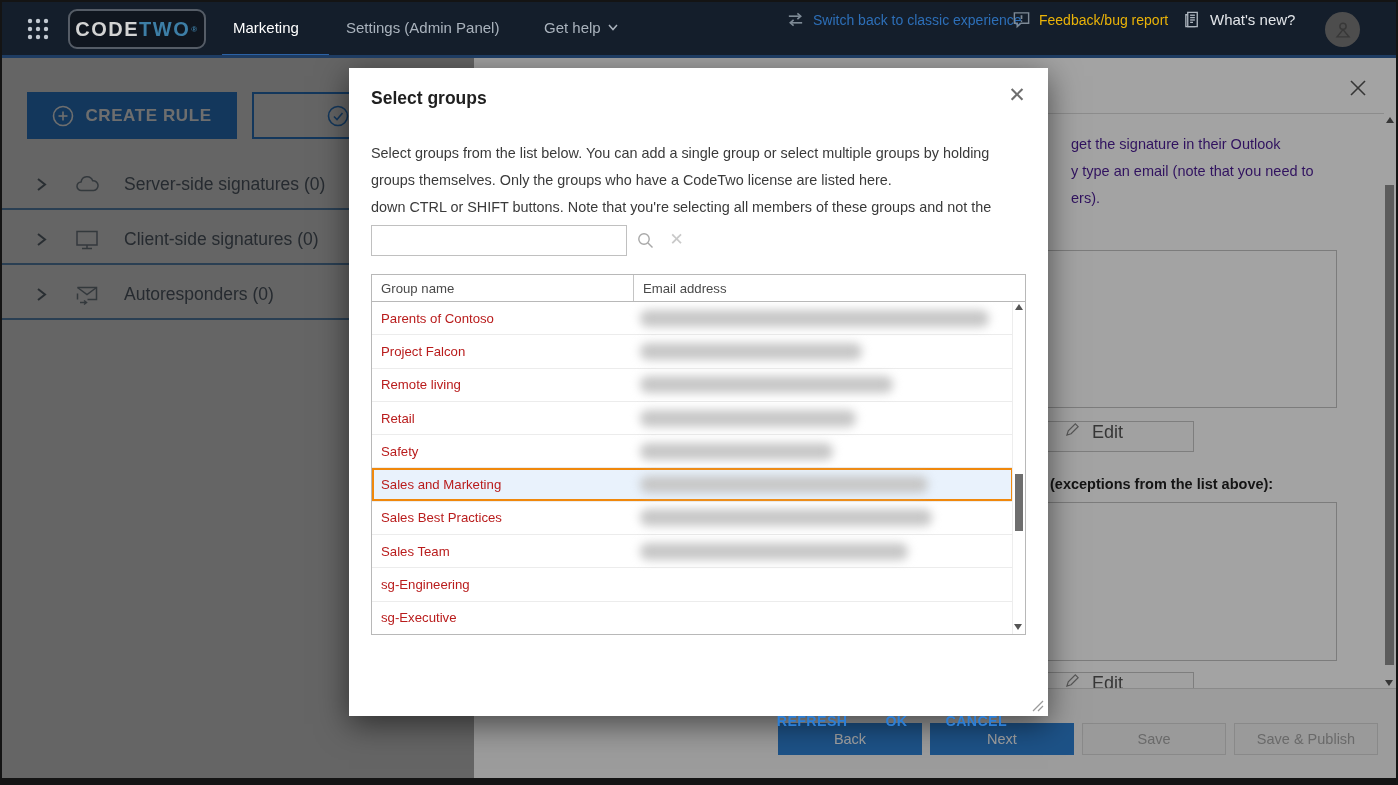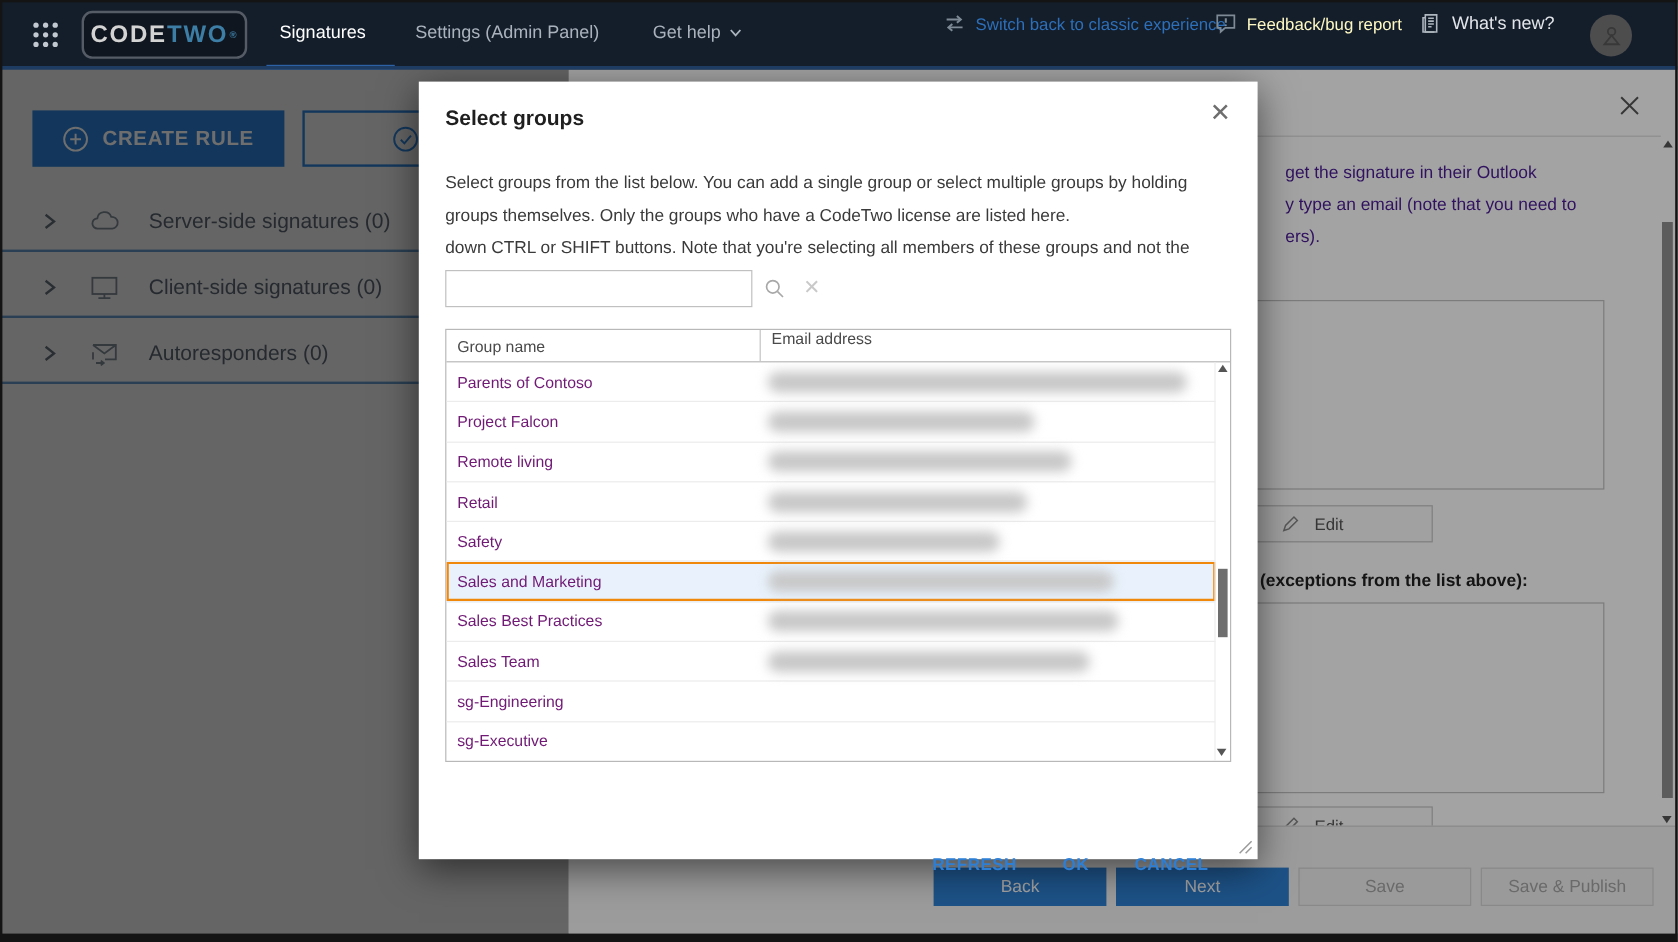--- a/index.html
+++ b/index.html
@@ -24,21 +24,21 @@
   .logo .p1 { color:#d3d3d3; } .logo .p2 { color:#3d7ea6; }
   .logo .reg { color:#3d7ea6; font-size:8px; vertical-align:top; margin-left:1px; }
   .nav-tab { position:absolute; top:0; height:55px; display:flex; align-items:center; font-size:15px; cursor:default; }
   .tab-signatures { left:233px; color:#ffffff; }
   .tab-settings { left:346px; color:#aab3bd; }
   .tab-gethelp { left:544px; color:#aab3bd; }
   .caret { margin-left:7px; width:10px; height:7px; color:#aab3bd; }
   .active-underline { position:absolute; left:222px; bottom:0; width:107px; height:4px; background:#2c62a5; }
   .nav-link { position:absolute; top:0; height:39px; display:flex; align-items:center; gap:8px; font-size:14px; }
   .nav-switch { left:786px; color:#2d6fb8; }
-  .nav-feedback { left:1012px; color:#fef9c3; }
+  .nav-feedback { left:1012px; color:#eab308; }
   .nav-whatsnew { left:1183px; color:#e2e5e9; font-size:15px; }
   .nav-ic { width:19px; height:19px; color:#7e8a96; flex:0 0 auto; }
   .nav-whatsnew .nav-ic { color:#aeb6bf; }
   .avatar { position:absolute; left:1325px; top:12px; width:35px; height:35px; border-radius:50%;
             background:#4d4d4d; display:flex; align-items:center; justify-content:center; color:#383838; }
 
   
   .sidebar { position:absolute; left:0; top:58px; width:474px; bottom:0; background:#e9e9e9; z-index:10; }
   .btn-create { position:absolute; left:27px; top:34px; width:210px; height:47px; background:#2e80d4;
                 color:#ffffff; font-weight:bold; font-size:17px; letter-spacing:0.6px; border:none;
@@ -58,21 +58,21 @@
   .overlay2 { position:absolute; left:0; top:58px; right:0; bottom:0; background:rgba(0,0,0,0.36); z-index:30; }
 
   
   .wizard { position:absolute; left:474px; top:58px; width:922px; bottom:7px; background:#ffffff; z-index:20; }
   .wiz-close { position:absolute; right:28px; top:20px; width:20px; height:20px; color:#555; cursor:pointer; }
   .wiz-divider { position:absolute; left:0; right:12px; top:55px; height:1px; background:#dcdcdc; }
   .wiz-desc { position:absolute; left:574px; top:73px; width:330px; font-size:14.5px; line-height:27px; color:#4c1d95;padding-left:23px; }
   .wiz-box1 { position:absolute; left:396px; top:192px; width:467px; height:158px; border:1px solid #c2c2c2; }
   .wiz-box2 { position:absolute; left:396px; top:444px; width:467px; height:159px; border:1px solid #c2c2c2; }
   .wiz-edit { position:absolute; left:520px; width:200px; height:31px; border:1px solid #c6c6c6; background:#fcfcfc;
-              display:flex; align-items:center; justify-content:center; gap:12px; color:#555; font-size:14px; cursor:pointer; }
+              display:flex; justify-content:center; gap:12px; color:#555; font-size:18px; cursor:pointer; }
   .wiz-edit .pen { width:15px; height:15px; color:#888; }
   .edit1 { top:363px; } .edit2 { top:614px; z-index:1; }
   .wiz-exceptions { position:absolute; left:576px; top:418px; font-size:14.5px; font-weight:bold; color:#222; }
   .wiz-footer { position:absolute; left:0; right:0; top:630px; bottom:0; background:#f4f4f4; border-top:1px solid #d8d8d8; z-index:2; }
   .wbtn { position:absolute; top:34px; width:144px; height:32px; font-size:14.5px; display:flex;
           align-items:center; justify-content:center; border:none; cursor:pointer; }
   .wbtn.primary { background:#2e80d4; color:#ffffff; }
   .wbtn.disabled { background:#f1f1f1; color:#a6a6a6; border:1px solid #d6d6d6; }
   .wbtn-back { left:304px; } .wbtn-next { left:456px; } .wbtn-save { left:608px; } .wbtn-publish { left:760px; }
   .wiz-scroll { position:absolute; right:1px; top:57px; width:11px; height:575px; }
@@ -86,26 +86,26 @@
   .m-title { position:absolute; left:22px; top:20px; font-size:17.5px; font-weight:bold; color:#1f1f1f; }
   .m-close { position:absolute; right:20px; top:16px; width:22px; height:22px; color:#6e6e6e; font-size:21px;
              line-height:22px; text-align:center; cursor:pointer; }
   .m-desc { position:absolute; left:22px; top:72px; width:655px; font-size:14.4px; line-height:27px; color:#3a3a3a; }
   .m-search { position:absolute; left:22px; top:157px; width:256px; height:31px; border:1px solid #c0c0c0;
               font-size:14px; padding:0 8px; color:#333; background:#fff; }
   .m-search-ic { position:absolute; left:288px; top:164px; width:17px; height:17px; color:#a8a8a8; cursor:pointer; }
   .m-clear-ic { position:absolute; left:320px; top:164px; width:15px; height:15px; color:#c9c9c9; font-size:17px;
                 line-height:15px; text-align:center; cursor:pointer; }
   .m-table { position:absolute; left:22px; top:206px; width:655px; height:361px; border:1px solid #b8b8b8; background:#fff; }
-  .t-header { display:flex; height:27px; border-bottom:1px solid #b8b8b8; font-size:13.2px; color:#4a4a4a; }
+  .t-header { display:flex; height:27px; border-bottom:1px solid #b8b8b8; align-items:center; font-size:13.2px; color:#4a4a4a; }
   .t-header .h1 { width:262px; padding-left:9px; border-right:1px solid #c4c4c4; height:100%; display:flex; align-items:center; }
   .t-header .h2 { padding-left:9px; }
   .t-body { position:absolute; left:0; top:27px; width:641px; height:332px; overflow:hidden; }
   .trow { height:33.3px; border-bottom:1px solid #ececec; display:flex; align-items:center; position:relative; cursor:pointer; }
-  .trow .cell.name { width:262px; padding-left:9px; font-size:13.2px; color:#701a75; }
+  .trow .cell.name { width:262px; padding-left:9px; font-size:13.2px; color:#b91c1c; }
   .trow .cell.email { flex:1; display:flex; align-items:center; }
   .trow .blur { height:17px; background:#c7c7c7; filter:blur(5px); border-radius:8px; margin-left:6px; }
   .trow.selected { background:#e9f2fc; box-shadow:inset 0 0 0 2px #f0880c; }
   .t-scroll { position:absolute; right:0; top:27px; width:13px; height:332px; border-left:1px solid #ededed; }
   .t-scroll .thumb { position:absolute; right:2px; top:172px; width:8px; height:57px; background:#6e6e6e; }
   .m-footer { position:absolute; left:0; right:41px; top:605px; display:flex; justify-content:flex-end; gap:38px;margin-top:40px; }
   .m-link { font-size:14.2px; font-weight:600; letter-spacing:0.4px; color:#2d7fd6; cursor:pointer; }
   .m-resize { position:absolute; right:4px; bottom:4px; width:14px; height:14px; color:#9a9a9a; cursor:nwse-resize; }
 </style>
 </head>
@@ -126,21 +126,21 @@
           <circle cx="12" cy="20" r="2.2"></circle>
           <circle cx="20" cy="20" r="2.2"></circle>
       </svg>
     </div>
     <div class="logo">
       <span class="p1">CODE</span>
         <span class="p2">TWO</span>
         <span class="reg">®</span>
     </div>
 
-    <div class="nav-tab tab-signatures">Signatures</div>
+    <div class="nav-tab tab-signatures">Marketing</div>
     <div class="nav-tab tab-settings">Settings (Admin Panel)</div>
     <div class="nav-tab tab-gethelp">
       <span>Get help</span>
       <svg class="caret" viewBox="0 0 10 7" fill="none" stroke="currentColor" stroke-width="1.5">
           <polyline points="1,1 5,5.5 9,1"></polyline>
         </svg>
     </div>
     <div class="active-underline"></div>
 
     <div class="nav-link nav-switch">

